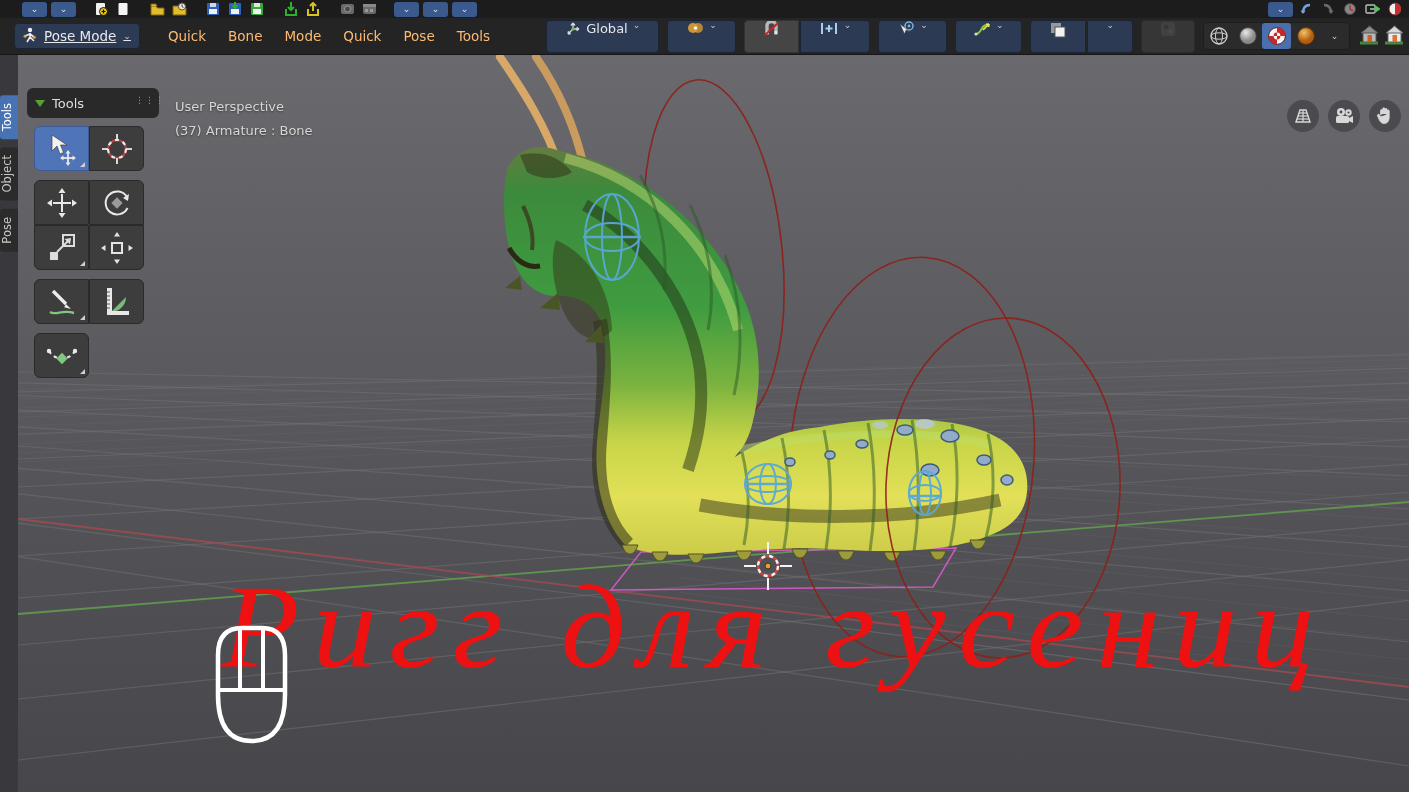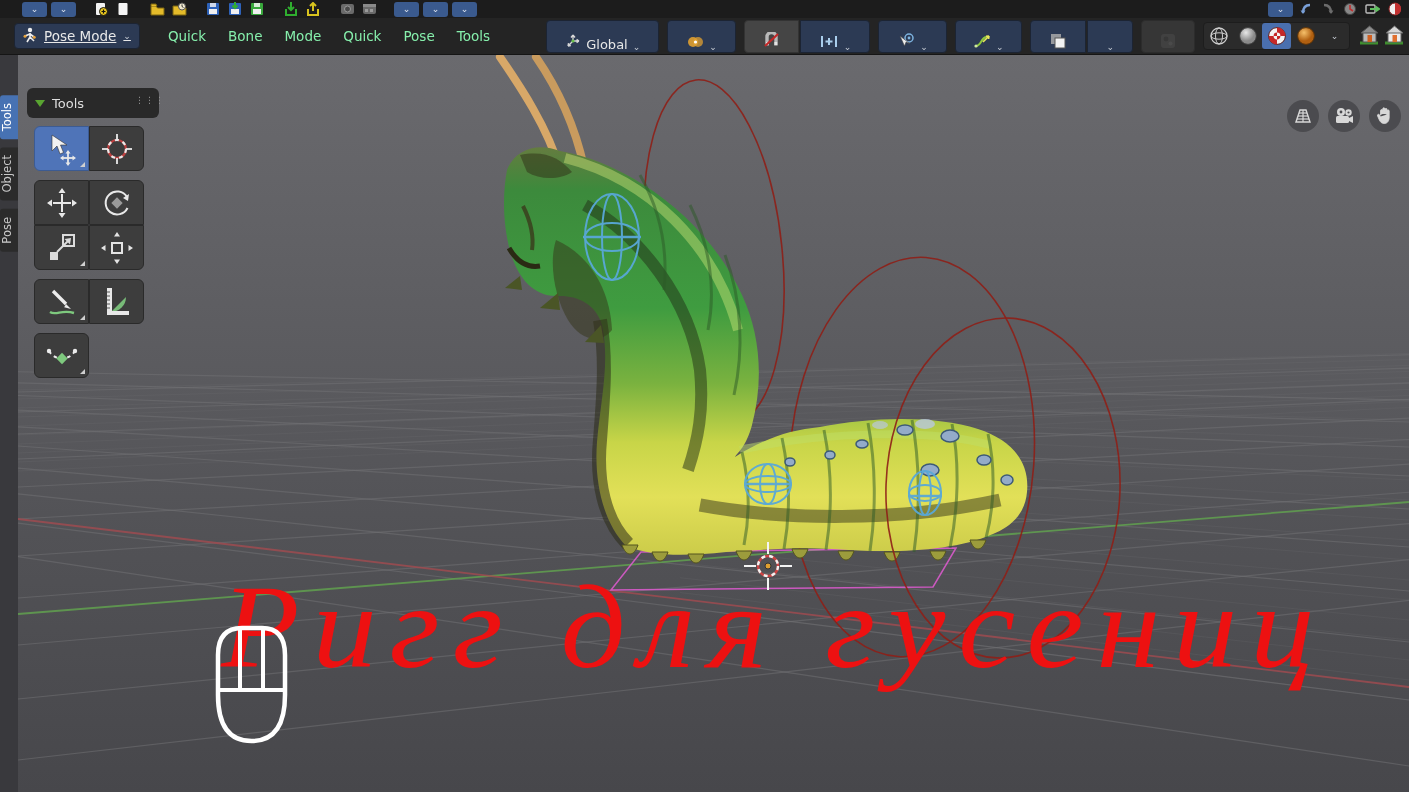--- a/index.html
+++ b/index.html
@@ -16,23 +16,23 @@
   .tt-right { margin-left:auto; display:flex; gap:4px; align-items:center; }
 
   
   .header { position:absolute; left:0; top:18px; width:1409px; height:37px;
     background:#242424; display:flex; align-items:center; padding:0 4px 0 14px; z-index:39;
     border-bottom:1px solid #151515; }
   .mode-drop { display:flex; align-items:center; gap:7px; background:#2c3a54; border:1px solid #1c2433;
     border-radius:4px; height:26px; padding:0 8px 0 6px; color:#e8e8e8; font-size:13.5px;text-decoration:underline; }
   .chev { font-size:9px; color:#c9ced6; line-height:1; }
   .menus { display:flex; margin-left:18px; gap:2px; }
-  .menu-item { color:#86efac; font-size:13.5px; padding:4px 10px; border-radius:4px; }
+  .menu-item { color:#fdba74; font-size:13.5px; padding:4px 10px; border-radius:4px; }
   .hdr-right { margin-left:auto; display:flex; align-items:center; gap:8px; }
-  .hbtn { display:flex; align-items:flex-end; gap:5px; background:#2c3a54; border:1px solid #1c2433;
+  .hbtn { display:flex; align-items:flex-start; gap:5px; background:#2c3a54; border:1px solid #1c2433;
     border-radius:4px; height:33px; padding:0 18px; color:#e6e6e6; font-size:13px; }
   .hbtn.gray { background:#454545; border-color:#333; }
   .seg { display:flex; align-items:center; background:#2b2b2b; border:1px solid #1d1d1d; border-radius:4px; height:28px; }
   .seg .cell { width:29px; height:26px; display:flex; align-items:center; justify-content:center; border-radius:3px; }
   .cell.on { background:#4a6fae; }
 
   
   .tabstrip { position:absolute; left:0; top:55px; width:18px; height:737px; background:#39393d; z-index:30; }
   .vtab { writing-mode:vertical-rl; transform:rotate(180deg); text-align:center;
     width:18px; font-size:11.5px; color:#c9c9c9; background:#2b2b2b;
@@ -514,20 +514,24 @@
       <g stroke="#f4f4f4" stroke-width="2">
         <line x1="768" y1="542" x2="768" y2="554"></line>
           <line x1="768" y1="578" x2="768" y2="590"></line>
         <line x1="744" y1="566" x2="756" y2="566"></line>
           <line x1="780" y1="566" x2="792" y2="566"></line>
       </g>
       <circle cx="768" cy="566" r="3" fill="#e0a030" stroke="#333"></circle>
     </g>
   </svg>
 
+  <div class="vp-info">
+    <div>User Perspective</div>
+    <div>(37) Armature : Bone</div>
+  </div>
 
   <div class="tools-panel">
     <div class="tp-header">
       <span class="tp-tri"></span>
       <span>Tools</span>
       <span class="tp-grip">⋮⋮⋮</span>
     </div>
     <div class="tool-grid">
       <div class="grp">
         <div class="tool-row">

